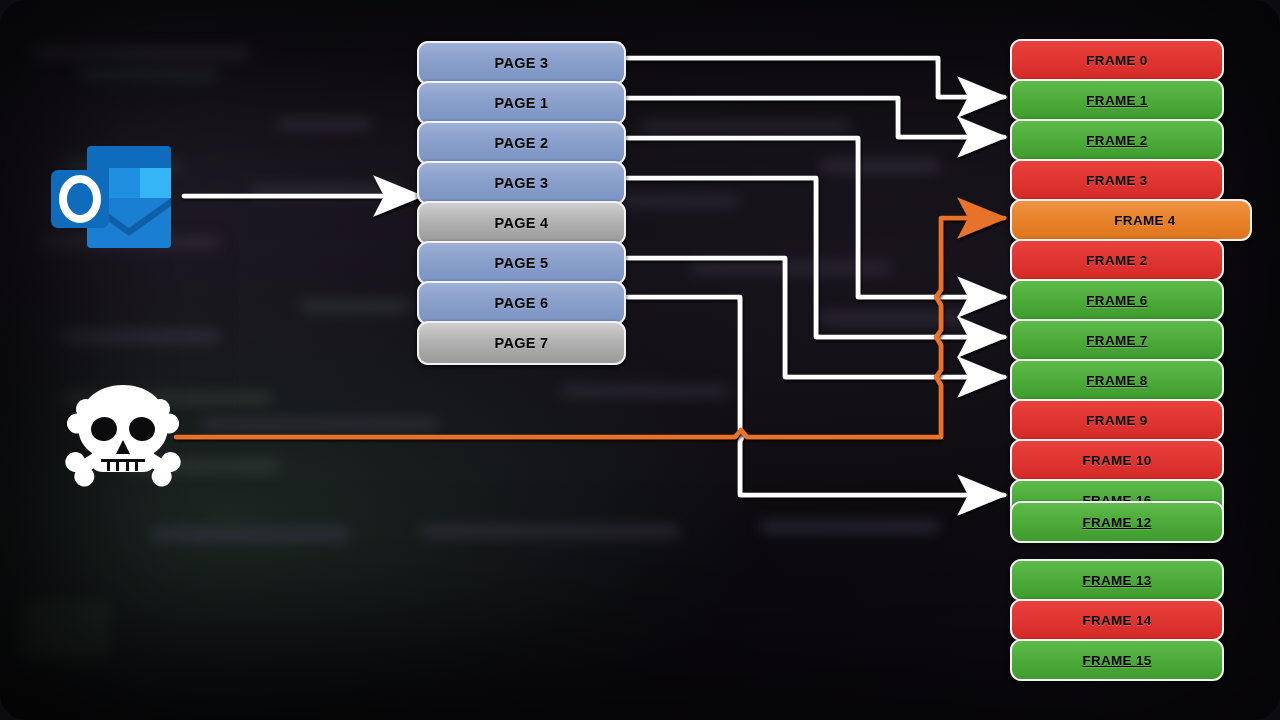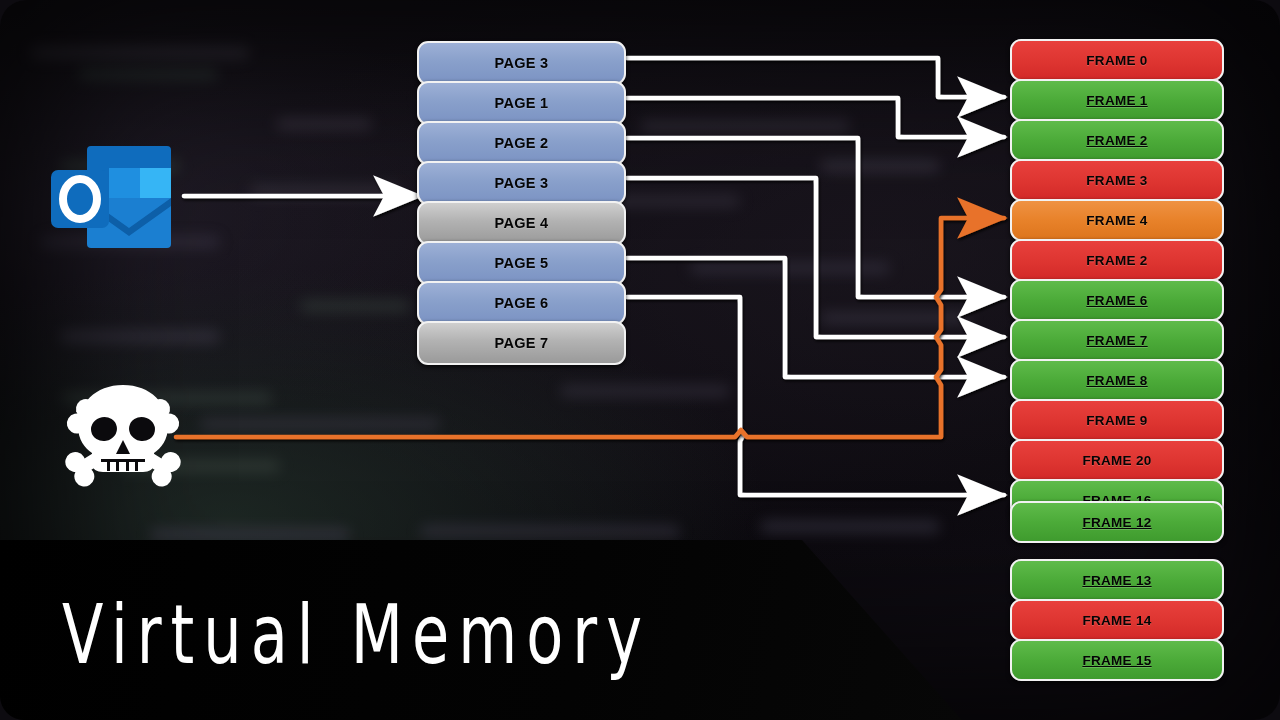--- a/index.html
+++ b/index.html
@@ -28,21 +28,21 @@
          box-shadow:0 2px 4px rgba(0,0,0,.75);
          font-weight:bold;color:#050505;letter-spacing:.3px;
          text-shadow:0 1px 0 rgba(255,255,255,.18);}
   .page{width:205px;height:40px;font-size:14.5px;left:417px;}
   .frame{width:210px;height:38px;font-size:13.5px;left:1010px;}
 
   .c-blue{background:linear-gradient(180deg,#9db0d6 0%,#89a0cb 45%,#7b93c3 100%);}
   .c-gray{background:linear-gradient(180deg,#cfcfcf 0%,#b2b2b2 45%,#9a9a9a 100%);}
   .c-red {background:linear-gradient(180deg,#e8403c 0%,#df3632 50%,#d32a28 100%);}
   .c-green{background:linear-gradient(180deg,#5fbb4a 0%,#4cab39 50%,#3f9b2e 100%);text-decoration:underline;}
-  .c-orange{background:linear-gradient(180deg,#ef9243 0%,#e8822a 50%,#dd751d 100%);}
+  .c-orange{background:linear-gradient(180deg,#ef9243 0%,#e8822a 50%,#dd751d 100%);padding-left:28px;}
 
   
   #wires{position:absolute;inset:0;pointer-events:none;}
 
   
   #outlook-icon{position:absolute;left:47px;top:142px;width:128px;height:110px;}
   #skull-icon{position:absolute;left:62px;top:382px;width:122px;height:108px;}
 
   
   #banner{position:absolute;left:0;bottom:0;width:965px;height:180px;
@@ -176,21 +176,21 @@
     <div class="block frame c-green" style="top:319px">
         <span>FRAME 7</span>
       </div>
     <div class="block frame c-green" style="top:359px">
         <span>FRAME 8</span>
       </div>
     <div class="block frame c-red" style="top:399px">
         <span>FRAME 9</span>
       </div>
     <div class="block frame c-red" style="top:439px">
-        <span>FRAME 20</span>
+        <span>FRAME 10</span>
       </div>
     <div class="block frame c-green" style="top:479px">
         <span>FRAME 16</span>
       </div>
     <div class="block frame c-green" style="top:501px">
         <span>FRAME 12</span>
       </div>
     <div class="block frame c-green" style="top:559px">
         <span>FRAME 13</span>
       </div>
@@ -241,17 +241,14 @@
     <path d="M61,58 L54,72 L68,72 Z" fill="#0b0a0d"></path>
     <g fill="#0b0a0d">
       <rect x="39" y="77" width="44" height="3"></rect>
       <rect x="45" y="77" width="3" height="12"></rect>
       <rect x="54" y="77" width="3" height="12"></rect>
       <rect x="64" y="77" width="3" height="12"></rect>
       <rect x="73" y="77" width="3" height="12"></rect>
     </g>
   </svg>
 
-  <div id="banner">
-    <div id="title">Virtual Memory</div>
-  </div>
 
 </div>
 
 </body></html>

